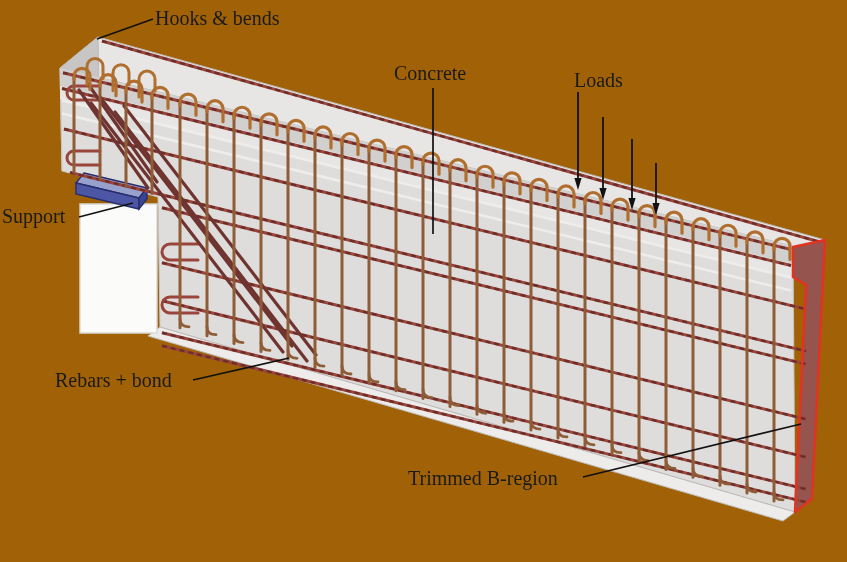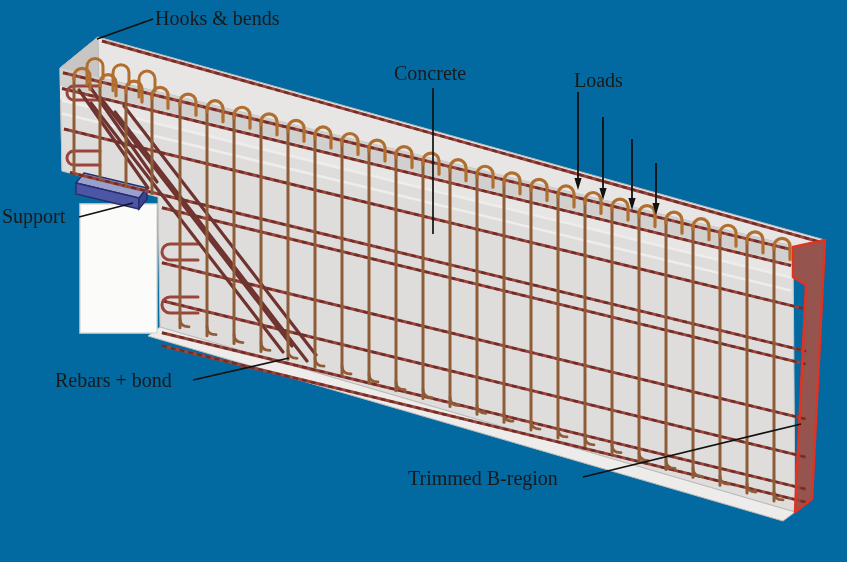--- a/index.html
+++ b/index.html
@@ -1,16 +1,16 @@
 <!DOCTYPE html>
 <html><head>
 <meta charset="utf-8">
 <style>
   html,body{margin:0;padding:0;background:#ffffff;}
-  .stage{position:relative;width:847px;height:562px;background:#0369a1;overflow:hidden;
+  .stage{position:relative;width:847px;height:562px;background:#a16207;overflow:hidden;
          font-family:"Liberation Serif", serif;}
   svg{display:block;}
   text{font-family:"Liberation Serif", serif;font-size:20px;fill:#1a1a1a;}
 </style>
 </head>
 <body>
 
 <div class="stage">
   <svg id="fig" width="847" height="562" viewBox="0 0 847 562">
     <g>

